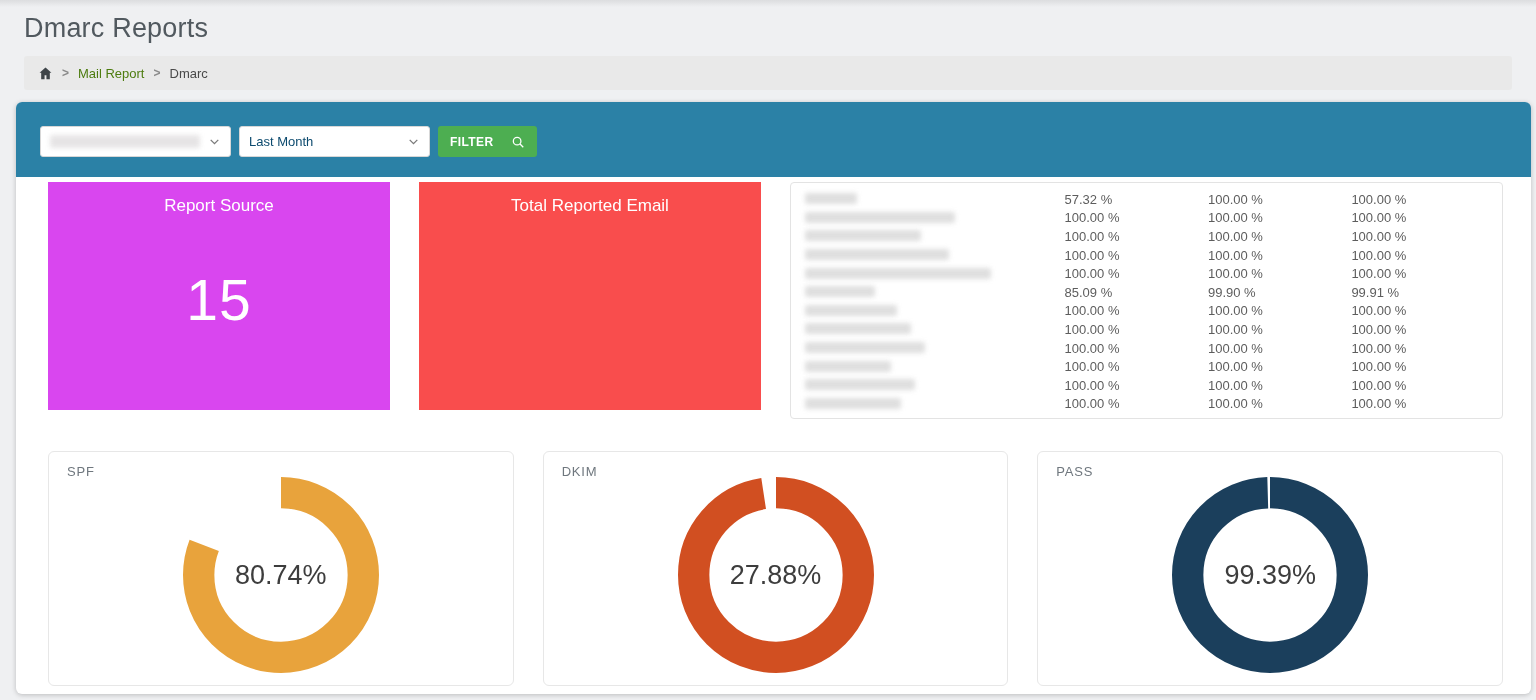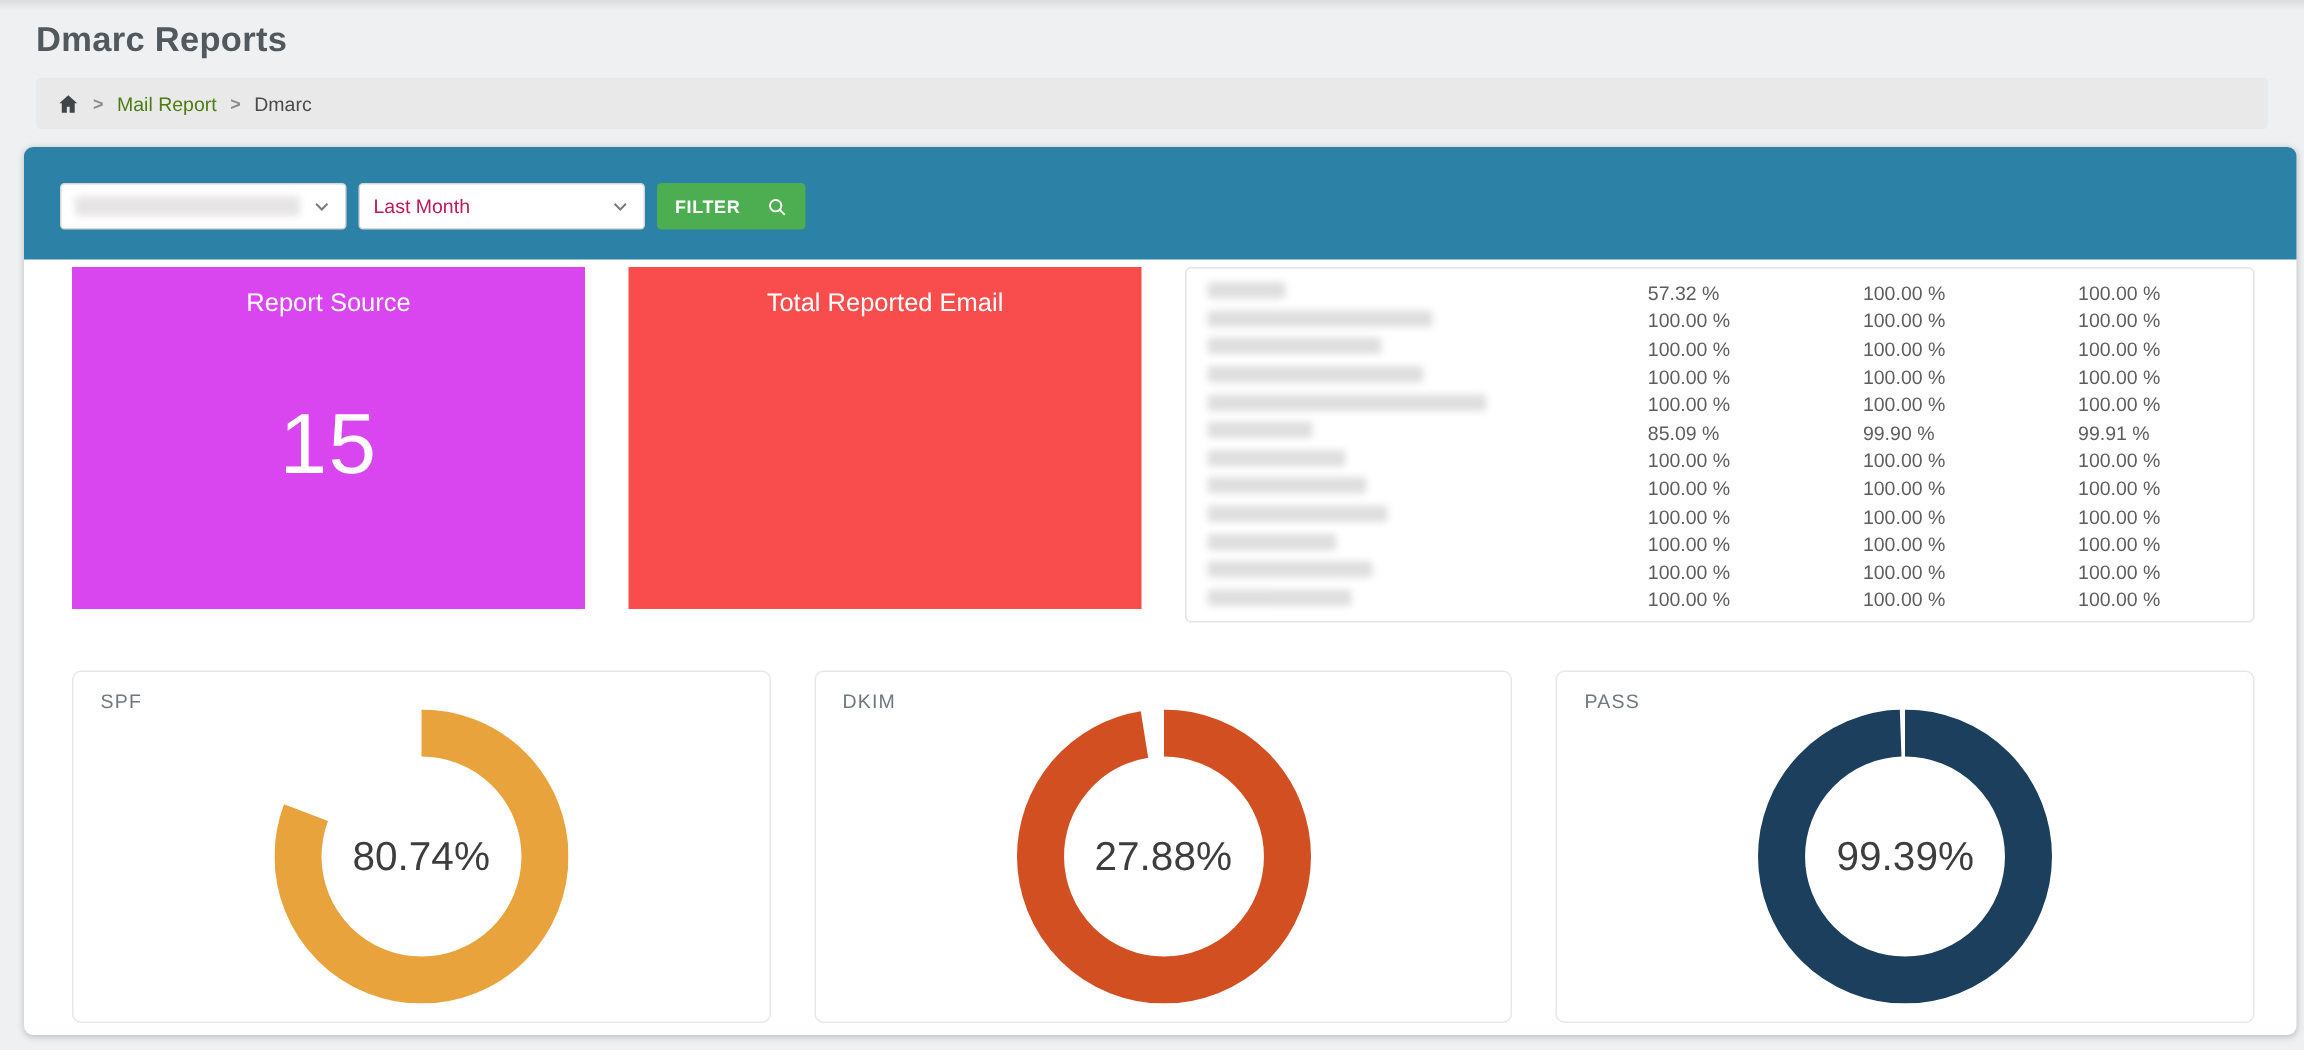--- a/index.html
+++ b/index.html
@@ -7,21 +7,21 @@
   body {
     font-family: "Liberation Sans", "DejaVu Sans", sans-serif;
     background:#eff0f2;
     position:relative;
   }
   body::before{
     content:""; position:absolute; top:0; left:0; right:0; height:7px;
     background:linear-gradient(#dcdddf,#eff0f2); pointer-events:none;
   }
   .page-title{
-    font-size:23px; font-weight:700; color:#51595f;
+    font-size:27px; font-weight:400; color:#51595f;
     padding:13px 0 12px 24px; letter-spacing:.2px;
   }
   .breadcrumb{
     margin:0 24px; height:34px; background:#e9e9e9; border-radius:3px;
     display:flex; align-items:center; padding:0 14px; gap:9px;
     font-size:13px; color:#4a4a4a;
   }
   .bc-home{ display:flex; align-items:center; cursor:pointer; }
   .bc-home svg{ width:15px; height:15px; fill:#3f4549; }
   .bc-sep{ color:#8a8a8a; font-size:12px; font-weight:700; }
@@ -35,21 +35,21 @@
     height:592px;
   }
   .panel-header{
     border-radius:6px 6px 0 0;
     padding:24px 24px 20px 24px;
     display:flex; align-items:center; gap:8px;
   }
   .select{
     width:191px; height:31px; background:#fff; border-radius:3px;
     display:flex; align-items:center; justify-content:space-between;
-    padding:0 9px; font-size:13px; color:#be185d; cursor:pointer;
+    padding:0 9px; font-size:13px; color:#0c4a6e; cursor:pointer;
     border:1px solid #d7d7d7;
   }
   .chev{ display:flex; align-items:center; }
   .chev svg{ width:13px; height:13px; stroke:#7a7a7a; stroke-width:2.4; fill:none; }
   .filter-btn{
     border:none; border-radius:3px; height:31px; padding:0 12px;
     color:#fff; font-size:12px; font-weight:700; letter-spacing:.4px;
     display:flex; align-items:center; gap:17px; cursor:pointer;
     font-family:inherit;
   }
@@ -67,21 +67,21 @@
     font-size:57px; padding-bottom:26px; letter-spacing:1px;
   }
   .domain-table{
     flex:1; height:237px; border:1px solid #e3e3e3; border-radius:4px;
     padding:7px 14px; overflow:hidden;
   }
   .t-row{
     display:grid; grid-template-columns:38% 21% 21% 20%;
     align-items:center; height:18.6px;
   }
-  .t-val{ font-size:13px; color:#5d5d5d;margin-left:34px; }
+  .t-val{ font-size:13px; color:#5d5d5d; }
   .redacted{
     display:inline-block; background:#d9d9d9; border-radius:2px;
     filter:blur(2.5px); opacity:.85;
   }
   .name-bar{ height:11px; }
   .sel-redacted{ width:150px; height:13px; background:#e2e0e1; }
 
   .charts-row{ display:flex; gap:29px; margin-top:32px; }
   .chart-card{
     flex:1; height:235px; border:1px solid #e7e7e7; border-radius:6px;

